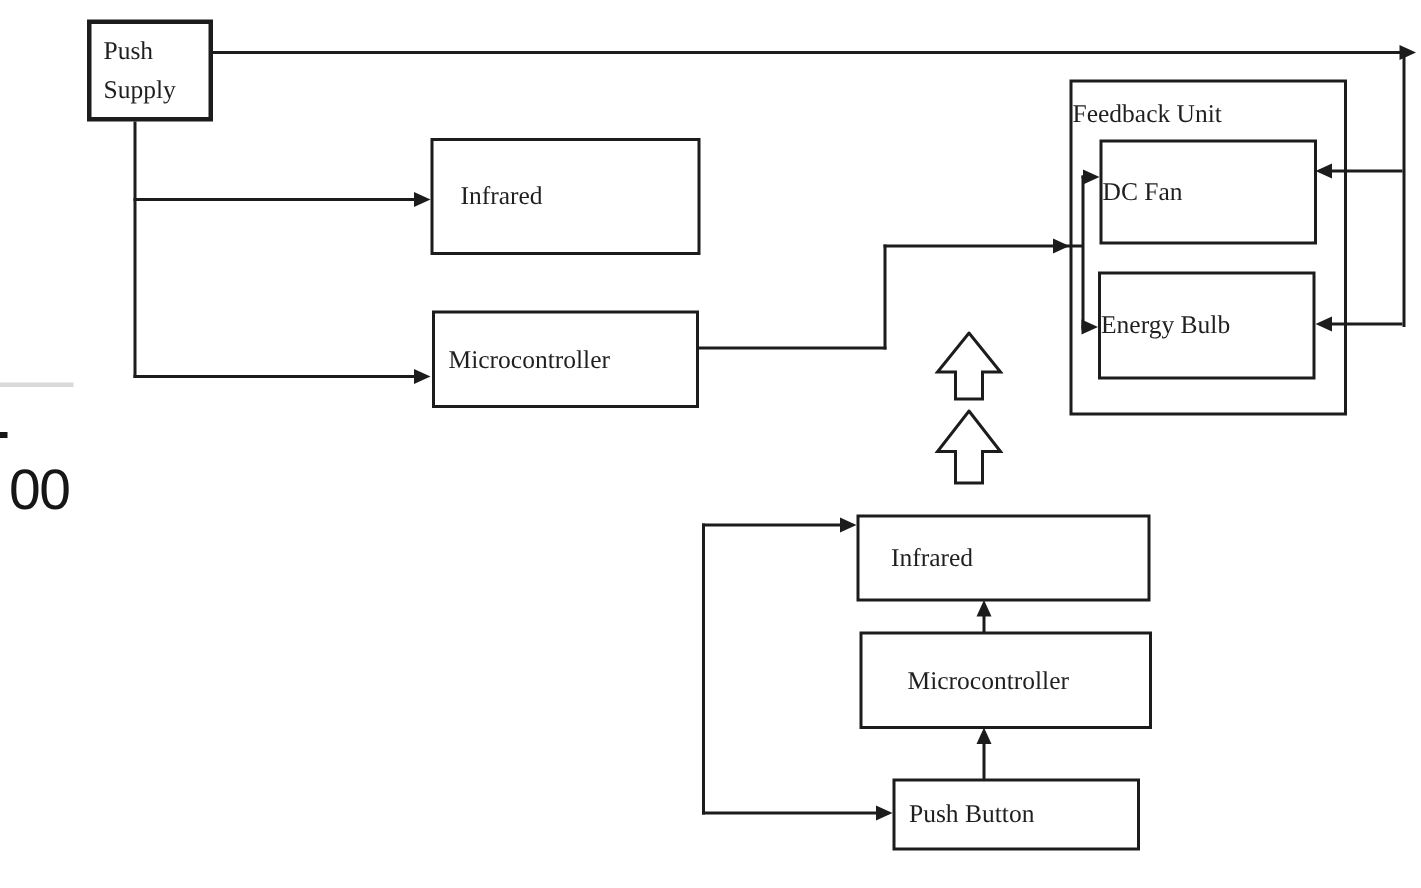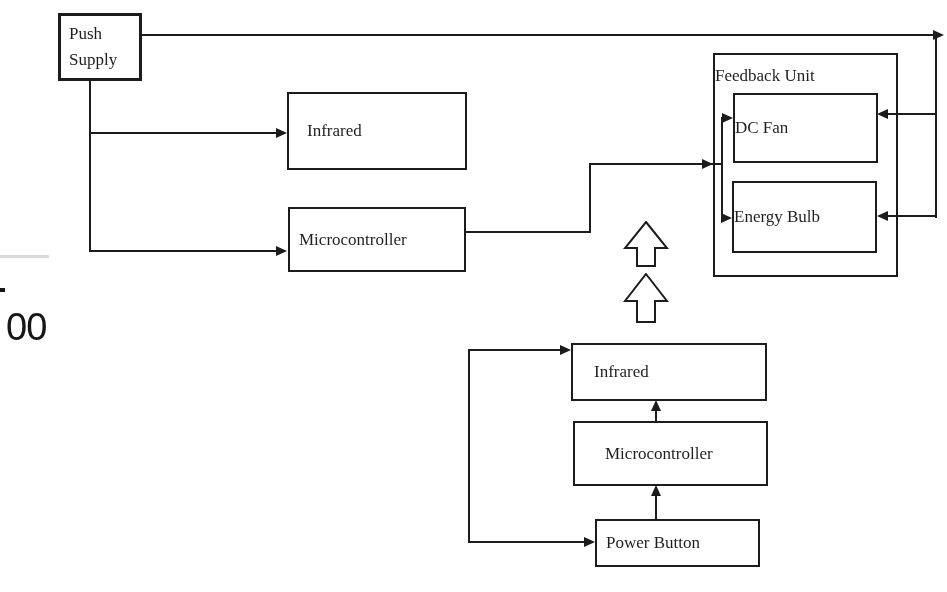--- a/index.html
+++ b/index.html
@@ -84,21 +84,21 @@
 
   <div class="box" style="left:571px;top:343px;width:196px;height:58px;padding-left:21px;">
     <span class="lbl">Infrared</span>
   </div>
 
   <div class="box" style="left:573px;top:421px;width:195px;height:65px;padding-left:30px;">
     <span class="lbl">Microcontroller</span>
   </div>
 
   <div class="box" style="left:595px;top:519px;width:165px;height:48px;padding-left:9px;">
-    <span class="lbl">Power Button</span>
+    <span class="lbl">Push Button</span>
   </div>
 
   <div class="hl" style="left:141px;top:34px;width:794px;"></div>
   <div class="ar ar-r" style="left:933px;top:30px;"></div>
   <div class="vl" style="left:935px;top:36px;height:182px;"></div>
   <div class="hl" style="left:886px;top:113px;width:49px;"></div>
   <div class="ar ar-l" style="left:877px;top:109px;"></div>
   <div class="hl" style="left:886px;top:215px;width:49px;"></div>
   <div class="ar ar-l" style="left:877px;top:211px;"></div>
 

